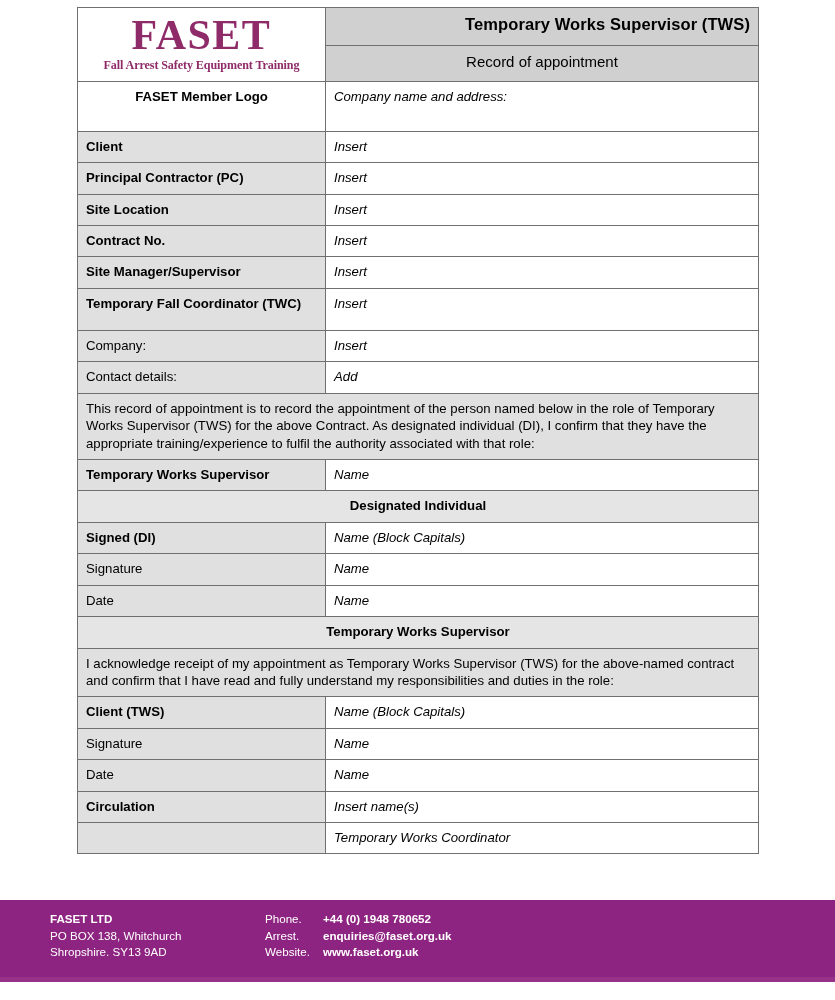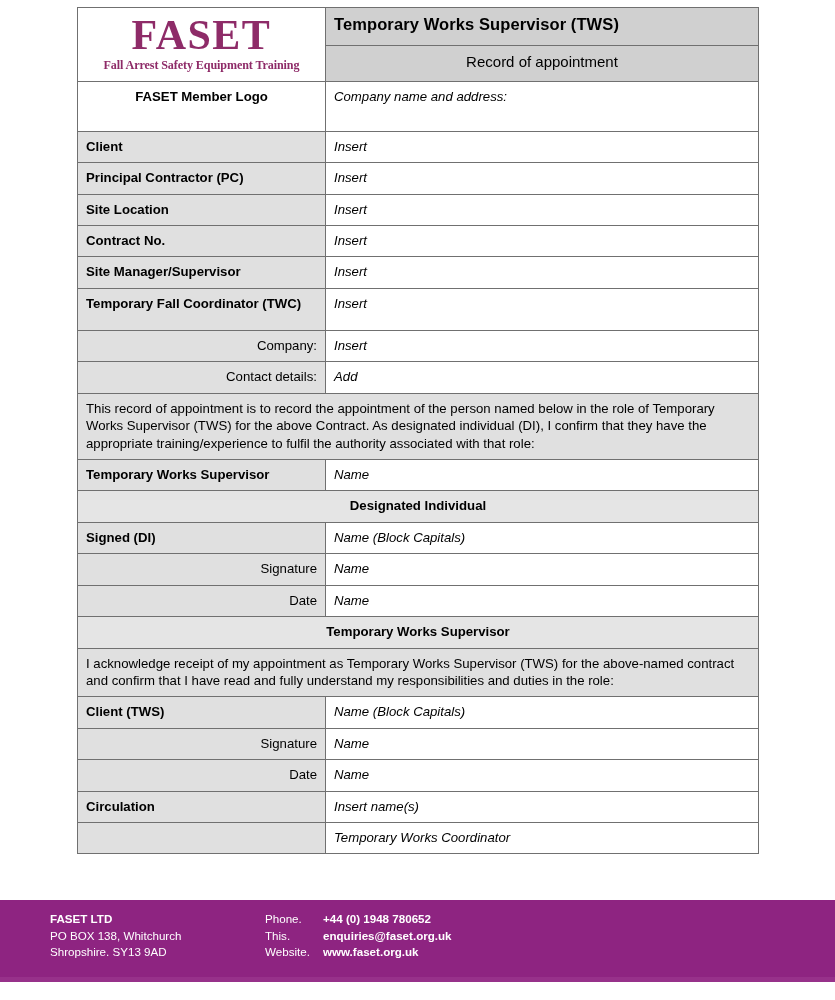--- a/index.html
+++ b/index.html
@@ -35,21 +35,21 @@
     font-size: 13.2px;
     line-height: 1.32;
     color: #000000;
   }
   col.c-label { width: 248px; }
   col.c-value { width: 433px; }
 
   
   td.hdr {
     background: #d0d0d0;
-    text-align: left;
+    text-align: right;
     vertical-align: middle;
     border-bottom: none;
   }
   td.hdr-sub {
     background: #d0d0d0;
     text-align: center;
     vertical-align: middle;
     border-top: 1px solid #b4b4b4;
   }
   .hdr-title {
@@ -88,21 +88,20 @@
 
   
   td.label {
     background: #e0e0e0;
     font-weight: bold;
     vertical-align: middle;
   }
   td.label-right {
     background: #e0e0e0;
     font-weight: normal;
-    text-align: right;
     vertical-align: middle;
     padding-right: 10px;
   }
   td.value {
     background: #ffffff;
     color: #1414e6;
     font-style: italic;
     vertical-align: top;
   }
   td.value-plain {
@@ -314,21 +313,21 @@
 
     <div class="f-col-addr">
       <div class="f-strong">FASET LTD</div>
       <div>PO BOX 138, Whitchurch</div>
       <div>Shropshire. SY13 9AD</div>
     </div>
 
     <div class="f-col-contact">
       <div class="f-labels">
         <div>Phone.</div>
-        <div>This.</div>
+        <div>Arrest.</div>
         <div>Website.</div>
       </div>
       <div class="f-values">
         <div>+44 (0) 1948 780652</div>
         <div>enquiries@faset.org.uk</div>
         <div>www.faset.org.uk</div>
       </div>
     </div>
 
 

